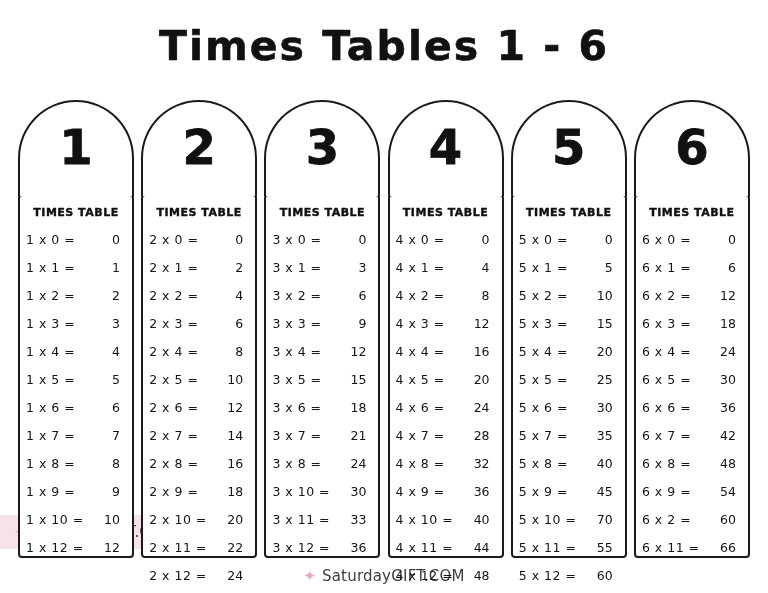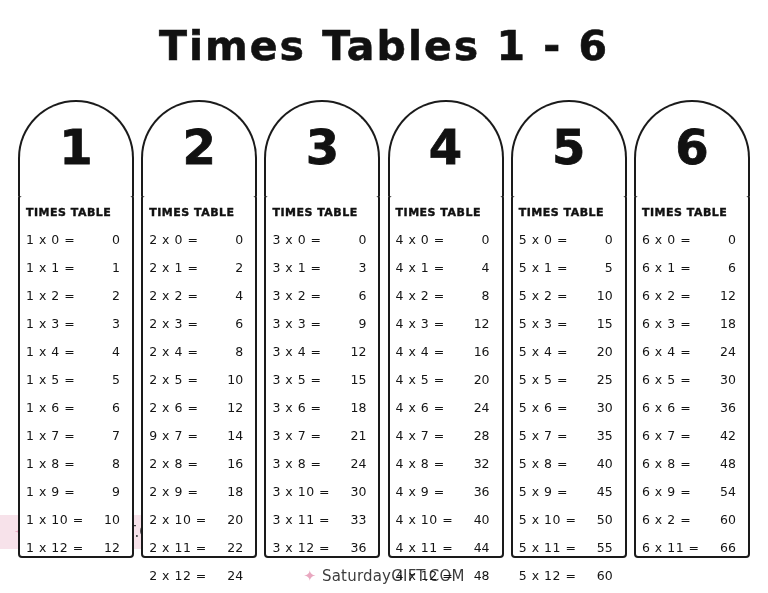--- a/index.html
+++ b/index.html
@@ -75,21 +75,21 @@
     margin-top: -2px;
     box-sizing: border-box;
     border: 2px solid #1a1a1a;
     border-radius: 4px;
     background: #ffffff;
     padding: 10px 6px 12px 6px;
     height: 364px;
     z-index: 1;
   }
   .card-head {
-    text-align: left;
+    text-align: center;
     font-size: 11px;
     font-weight: bold;
     letter-spacing: 0.5px;
     color: #111111;
     margin-bottom: 9px;
     -webkit-text-stroke: 0.4px #111111;
   }
   .rows {
     display: flex;
     flex-direction: column;
@@ -251,21 +251,21 @@
             </div>
           <div class="row">
               <span class="eq">2  x  5  =</span>
               <span class="ans">10</span>
             </div>
           <div class="row">
               <span class="eq">2  x  6  =</span>
               <span class="ans">12</span>
             </div>
           <div class="row">
-              <span class="eq">9  x  7  =</span>
+              <span class="eq">2  x  7  =</span>
               <span class="ans">14</span>
             </div>
           <div class="row">
               <span class="eq">2  x  8  =</span>
               <span class="ans">16</span>
             </div>
           <div class="row">
               <span class="eq">2  x  9  =</span>
               <span class="ans">18</span>
             </div>
@@ -449,21 +449,21 @@
           <div class="row">
               <span class="eq">5  x  8  =</span>
               <span class="ans">40</span>
             </div>
           <div class="row">
               <span class="eq">5  x  9  =</span>
               <span class="ans">45</span>
             </div>
           <div class="row">
               <span class="eq">5  x 10  =</span>
-              <span class="ans">50</span>
+              <span class="ans">70</span>
             </div>
           <div class="row">
               <span class="eq">5  x 11  =</span>
               <span class="ans">55</span>
             </div>
           <div class="row">
               <span class="eq">5  x 12  =</span>
               <span class="ans">60</span>
             </div>
         </div>

